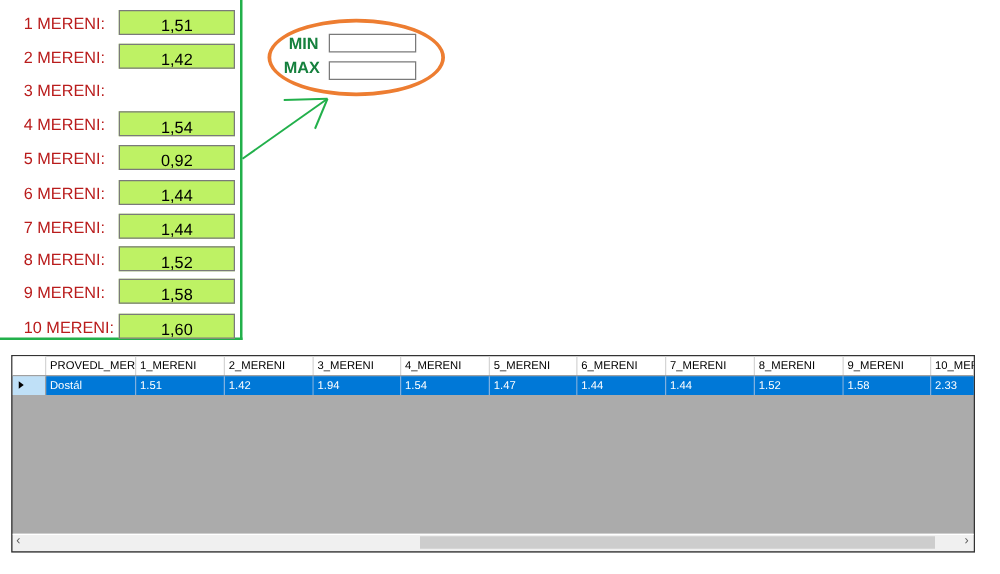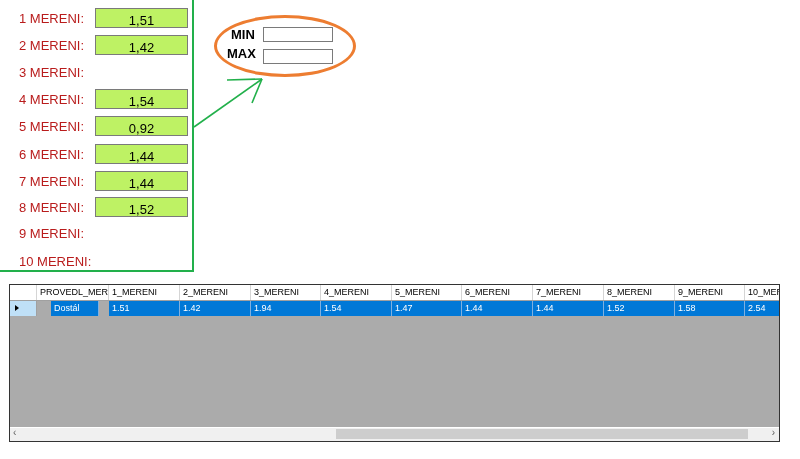--- a/index.html
+++ b/index.html
@@ -2,21 +2,21 @@
 <html><head>
 <meta charset="utf-8">
 <style>
   html, body { margin:0; padding:0; background:#ffffff; }
   body { width:800px; height:459px; position:relative; overflow:hidden; font-family:"Liberation Sans", sans-serif; }
   .panel { position:absolute; left:0; top:0; width:194px; height:272px; border:2px solid #22b04b; border-left:none; border-top:none; box-sizing:border-box; }
   .mrow { position:absolute; left:0; height:22px; width:194px; }
   .mlabel { position:absolute; left:19px; top:3px; font-size:13px; color:#b91c1c; }
   .minput { position:absolute; left:95px; top:0; width:93px; height:20px; border:1px solid #7a7a7a; box-sizing:border-box; background:#bef264; font-size:13px; padding:3px 3px; line-height:17px; font-family:"Liberation Sans", sans-serif; color:#000;text-align:center; }
   .ellipse { position:absolute; left:214px; top:15px; width:142px; height:62px; border:3px solid #ed7d31; border-radius:50%; box-sizing:border-box; }
-  .mmlabel { position:absolute; font-weight:bold; font-size:13px; color:#000000; font-family:"Liberation Sans", sans-serif; }
+  .mmlabel { position:absolute; font-weight:bold; font-size:13px; color:#15803d; font-family:"Liberation Sans", sans-serif; }
   .mminput { position:absolute; width:70px; height:15px; border:1px solid #7a7a7a; box-sizing:border-box; background:#fff; }
   svg.arrow { position:absolute; left:0; top:0; }
   .grid { position:absolute; left:9px; top:284px; width:771px; height:158px; border:1px solid #333; box-sizing:border-box; background:#ababab; overflow:hidden; }
   .ghead { position:absolute; left:0; top:0; height:15px; width:100%; background:#fff; border-bottom:1px solid #a0a0a0; }
   .gcell { position:absolute; top:0; height:15px; font-size:9px; line-height:15px; padding-left:3px; box-sizing:border-box; border-right:1px solid #d5d5d5; white-space:nowrap; overflow:hidden; color:#000; }
   .grow { position:absolute; left:0; top:16px; height:15px; width:100%; }
   .grow .gcell { background:#0078d7; color:#fff; border-right:1px solid #7fb0e0; }
   .rowhdr { position:absolute; left:0; top:0; width:27px; height:15px; background:#bfe0f7; border-right:1px solid #a0a0a0; box-sizing:border-box; }
   .rowhdr-head { position:absolute; left:0; top:0; width:27px; height:15px; background:#fff; border-right:1px solid #d5d5d5; box-sizing:border-box; }
   .sel-arrow { position:absolute; left:5px; top:4px; width:0; height:0; border-top:3.5px solid transparent; border-bottom:3.5px solid transparent; border-left:4px solid #000; }
@@ -55,23 +55,25 @@
 <div class="mrow" style="top:171px">
   <span class="mlabel">7 MERENI:</span>
   <div class="minput">1,44</div>
 </div>
 <div class="mrow" style="top:197px">
   <span class="mlabel">8 MERENI:</span>
   <div class="minput">1,52</div>
 </div>
 <div class="mrow" style="top:223px">
   <span class="mlabel">9 MERENI:</span>
+  <div class="minput">1,58</div>
 </div>
 <div class="mrow" style="top:251px">
   <span class="mlabel">10 MERENI:</span>
+  <div class="minput">1,60</div>
 </div>
 
 <div class="ellipse"></div>
 <span class="mmlabel" style="left:231px;top:27px">MIN</span>
 <div class="mminput" style="left:263px;top:27px"></div>
 <span class="mmlabel" style="left:227px;top:46px">MAX</span>
 <div class="mminput" style="left:263px;top:49px"></div>
 
 <svg class="arrow" width="800" height="459">
   <line x1="194" y1="127" x2="262" y2="79" stroke="#22b04b" stroke-width="1.6"></line>
@@ -91,30 +93,30 @@
     <div class="gcell" style="left:452px;width:71px">6_MERENI</div>
     <div class="gcell" style="left:523px;width:71px">7_MERENI</div>
     <div class="gcell" style="left:594px;width:71px">8_MERENI</div>
     <div class="gcell" style="left:665px;width:70px">9_MERENI</div>
     <div class="gcell" style="left:735px;width:36px">10_MER</div>
   </div>
   <div class="grow">
     <div class="rowhdr">
       <div class="sel-arrow"></div>
     </div>
-    <div class="gcell" style="left:41px;width:48px">Dostál</div>
+    <div class="gcell" style="left:27px;width:72px">Dostál</div>
     <div class="gcell" style="left:99px;width:71px">1.51</div>
     <div class="gcell" style="left:170px;width:71px">1.42</div>
     <div class="gcell" style="left:241px;width:70px">1.94</div>
     <div class="gcell" style="left:311px;width:71px">1.54</div>
     <div class="gcell" style="left:382px;width:70px">1.47</div>
     <div class="gcell" style="left:452px;width:71px">1.44</div>
     <div class="gcell" style="left:523px;width:71px">1.44</div>
     <div class="gcell" style="left:594px;width:71px">1.52</div>
     <div class="gcell" style="left:665px;width:70px">1.58</div>
-    <div class="gcell" style="left:735px;width:36px">2.54</div>
+    <div class="gcell" style="left:735px;width:36px">2.33</div>
   </div>
   <div class="hscroll">
     <span class="sarrow" style="left:3px">‹</span>
     <div class="hthumb"></div>
     <span class="sarrow" style="right:4px">›</span>
   </div>
 </div>
 
 </body></html>

